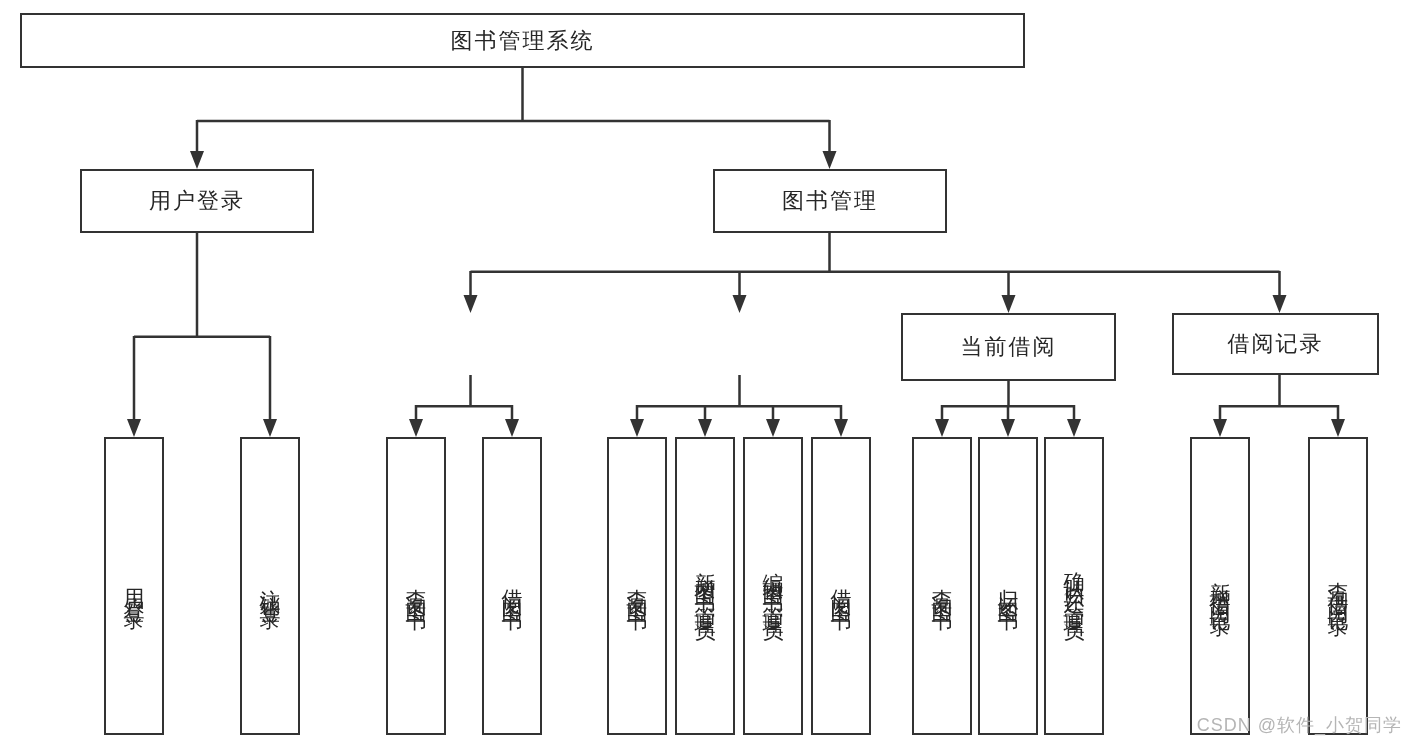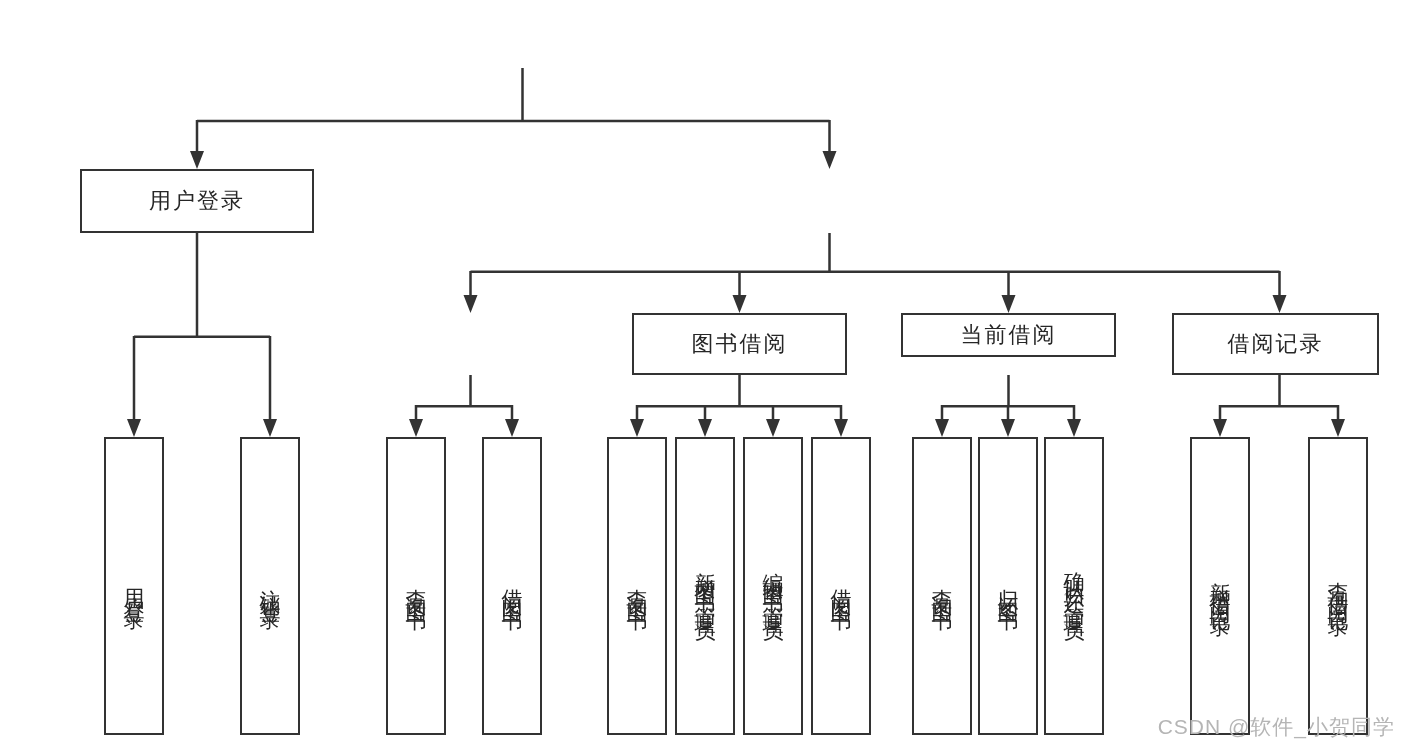--- a/index.html
+++ b/index.html
@@ -28,22 +28,22 @@
   .vtext{
     writing-mode:vertical-rl;
     text-orientation:mixed;
     font-size:21px;
     line-height:1.05;
     letter-spacing:7px;
     white-space:nowrap;
   }
   .watermark{
     position:absolute;
-    right:10px;top:713px;
-    font-size:21px;
+    right:3px;top:713px;
+    font-size:18px;
     color:#b5b5b5;
     letter-spacing:1px;
     white-space:nowrap;
   }
 </style>
 </head>
 <body>
 
 <div class="stage">
 
@@ -99,29 +99,32 @@
       M766 419 L780 419 L773 437 Z
       M834 419 L848 419 L841 437 Z
       M935 419 L949 419 L942 437 Z
       M1001 419 L1015 419 L1008 437 Z
       M1067 419 L1081 419 L1074 437 Z
       M1213 419 L1227 419 L1220 437 Z
       M1331 419 L1345 419 L1338 437 Z
     "></path>
   </svg>
 
+  <div class="box" style="left:20px;top:13px;width:1005px;height:55px">
+    <span class="hlabel">图书管理系统</span>
+  </div>
 
   <div class="box" style="left:80px;top:169px;width:234px;height:64px">
     <span class="hlabel">用户登录</span>
   </div>
+  <div class="box" style="left:713px;top:169px;width:234px;height:64px">
+    <span class="hlabel">图书管理</span>
+  </div>
 
-  <div class="box" style="left:632px;top:313px;width:215px;height:62px">
-    <span class="hlabel">图书借阅</span>
-  </div>
-  <div class="box" style="left:901px;top:313px;width:215px;height:44px">
+  <div class="box" style="left:901px;top:313px;width:215px;height:68px">
     <span class="hlabel">当前借阅</span>
   </div>
   <div class="box" style="left:1172px;top:313px;width:207px;height:62px">
     <span class="hlabel">借阅记录</span>
   </div>
 
   <div class="box leaf" style="left:104px">
     <span class="vtext">用户登录</span>
   </div>
   <div class="box leaf" style="left:240px">

